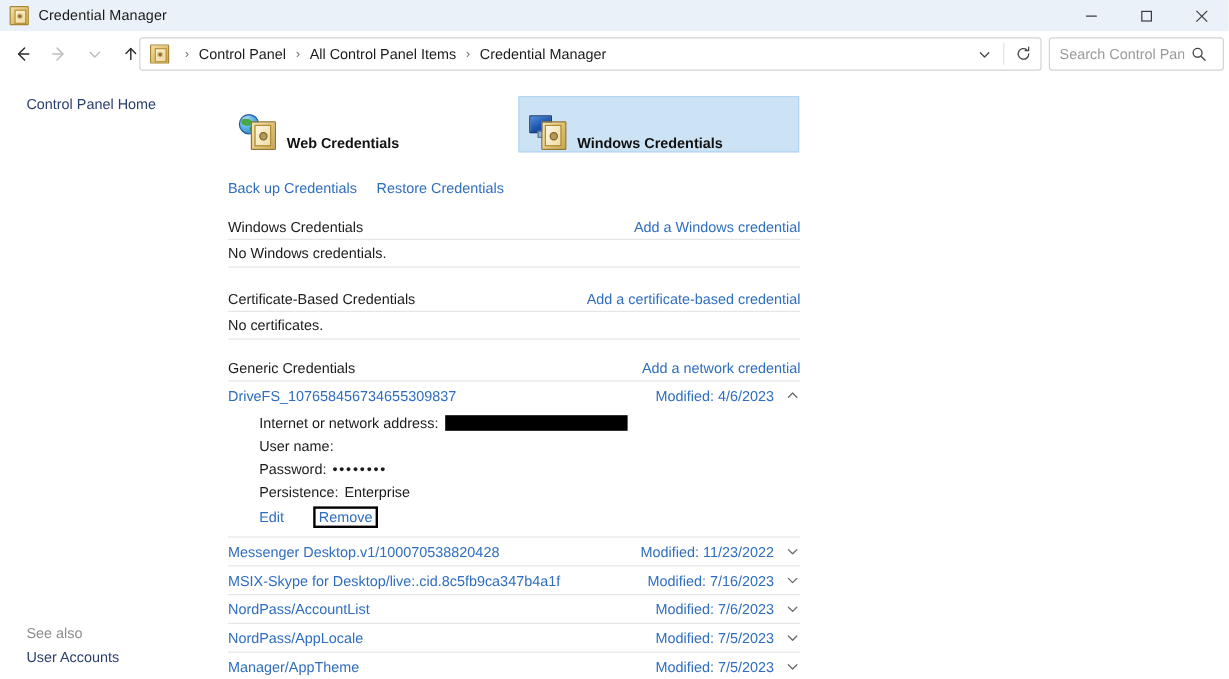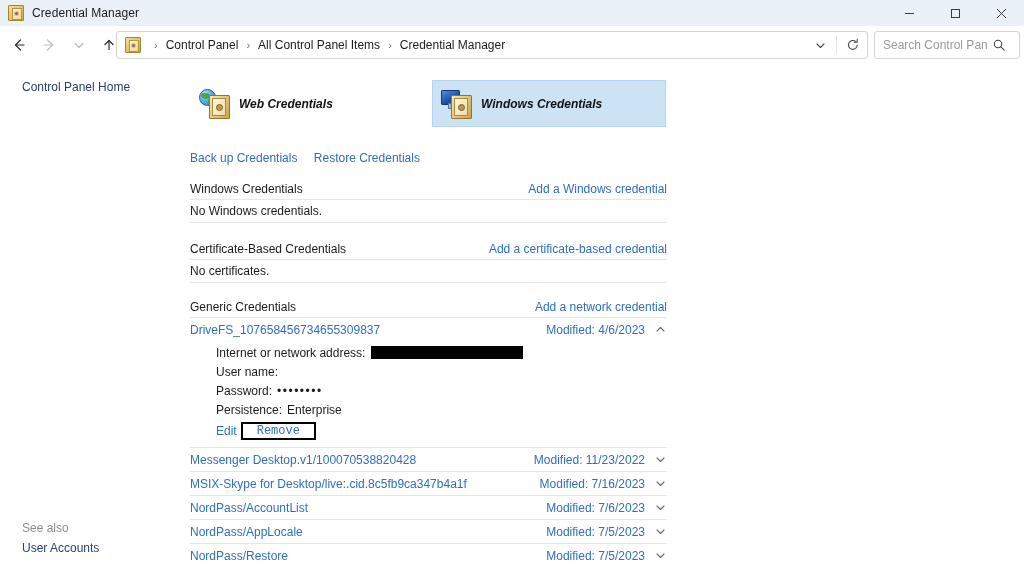--- a/index.html
+++ b/index.html
@@ -154,25 +154,24 @@
   .main {
     position: absolute; left: 178px; top: 0;
     width: 846px; height: 502px;
   }
 
   
   .tiles { position: absolute; left: 12px; top: 16px; width: 500px; height: 50px; }
   .tile {
     position: absolute; top: 0;
     height: 47px;
-    display: flex; align-items: center;
+    display: flex; align-items: flex-end;
     padding-left: 8px;
     cursor: pointer;
     border: 1px solid transparent;
-    font-style: italic;
   }
   .tile-web { left: 0; width: 200px; }
   .tile-win {
     left: 242px; width: 234px;
     background: #cce3f6;
     border: 1px solid #b3d5f0;
   }
   .tile-label {
     font-size: 12px; font-weight: bold; color: #111111;
     margin-left: 8px;
@@ -301,26 +300,25 @@
   .pw-dots { letter-spacing: 1.5px; font-size: 12px; margin-left: 5px; }
   .det-actions {
     display: flex; align-items: center;
     padding-left: 26px; margin-top: 3px; height: 18px;
   }
   .det-link {
     font-size: 12px; color: #2f6ebf; cursor: pointer; text-decoration: none;
   }
   .focus-box {
     border: 2px solid #000000;
-    padding: 0px 14px;
-    margin-left: 4px;
+    padding: 0px 3px;
+    margin-left: 24px;
     line-height: 14px;
     display: inline-flex; align-items: center;
     background: #ffffff;
-    font-family: Liberation Mono, monospace;
   }
 </style>
 </head>
 <body>
 
 <div id="app">
 
   <div class="titlebar">
     <div class="tb-icon vault-ico"></div>
     <span class="tb-title">Credential Manager</span>
@@ -550,21 +548,21 @@
             <span class="cred-chev">
               <svg width="13" height="13" viewBox="0 0 13 13">
                   <path d="M3 5 L6.5 8.5 L10 5" fill="none" stroke="#6a6a6a" stroke-width="1.1" stroke-linecap="round" stroke-linejoin="round"></path>
                 </svg>
             </span>
           </div>
         </div>
 
         <div class="cred-row">
           <div class="cred-head">
-            <span class="cred-name">NordPass/Restore</span>
+            <span class="cred-name">Manager/AppTheme</span>
             <span class="cred-modified"><span>Modified:</span>&nbsp;<span>7/5/2023</span></span>
             <span class="cred-chev">
               <svg width="13" height="13" viewBox="0 0 13 13">
                   <path d="M3 5 L6.5 8.5 L10 5" fill="none" stroke="#6a6a6a" stroke-width="1.1" stroke-linecap="round" stroke-linejoin="round"></path>
                 </svg>
             </span>
           </div>
         </div>
 
       </div>

